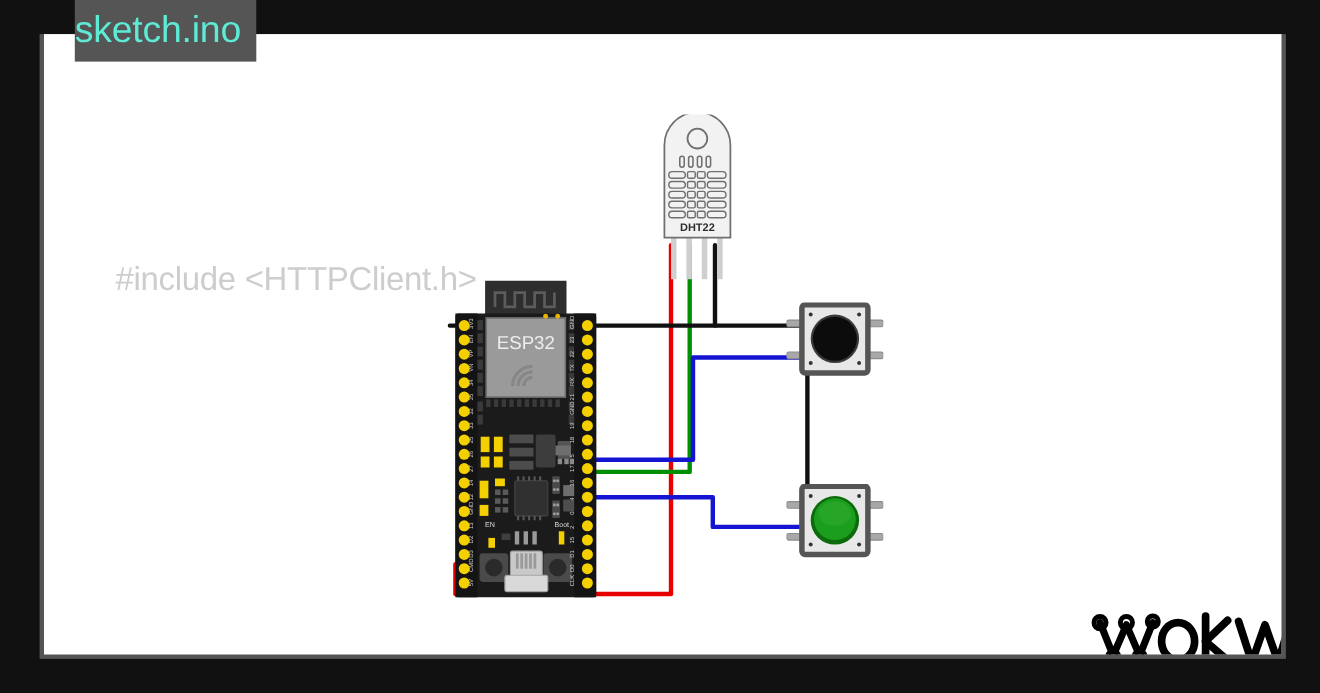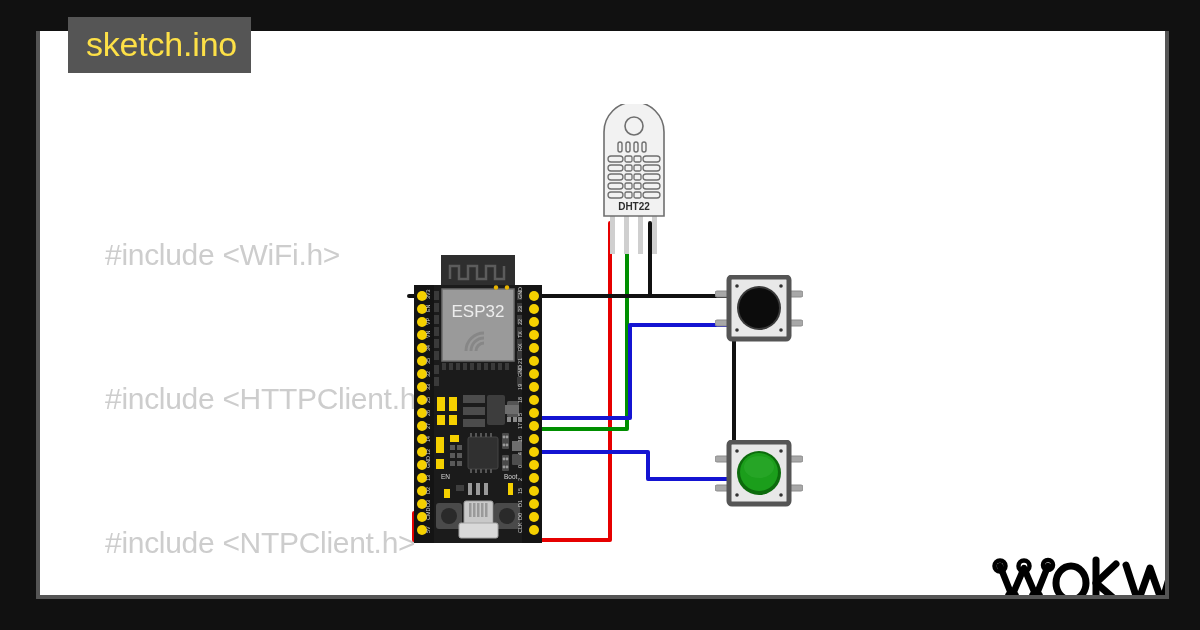--- a/index.html
+++ b/index.html
@@ -22,26 +22,26 @@
     position: absolute;
     left: 40px; top: 31px;
     width: 1125px; height: 564px;
     background: #ffffff;
     overflow: hidden;
   }
 
   
   .file-tab {
     position: absolute;
-    left: 68px; top: 17px;
+    left: 68px; top: 0;
     background: #555555;
-    color: #fde047;
+    color: #5eead4;
     font-size: 34px;
     line-height: 1;
-    padding: 10px 14px 12px 18px;
+    padding: 10px 14px 12px 0;
     letter-spacing: -0.2px;
     z-index: 40;
     white-space: nowrap;
   }
 
   
   .code {
     position: absolute;
     left: 65px; top: 104px;
     z-index: 5;
@@ -81,23 +81,21 @@
 </head>
 <body>
 
 <div id="root">
 
   <div class="frame-gray"></div>
 
   <div class="canvas">
 
     <div class="code">
-      <div>#include &lt;WiFi.h&gt;</div>
       <div>#include &lt;HTTPClient.h&gt;</div>
-      <div>#include &lt;NTPClient.h&gt;</div>
       
       
       
       
       
       
       
       
     </div>
 

